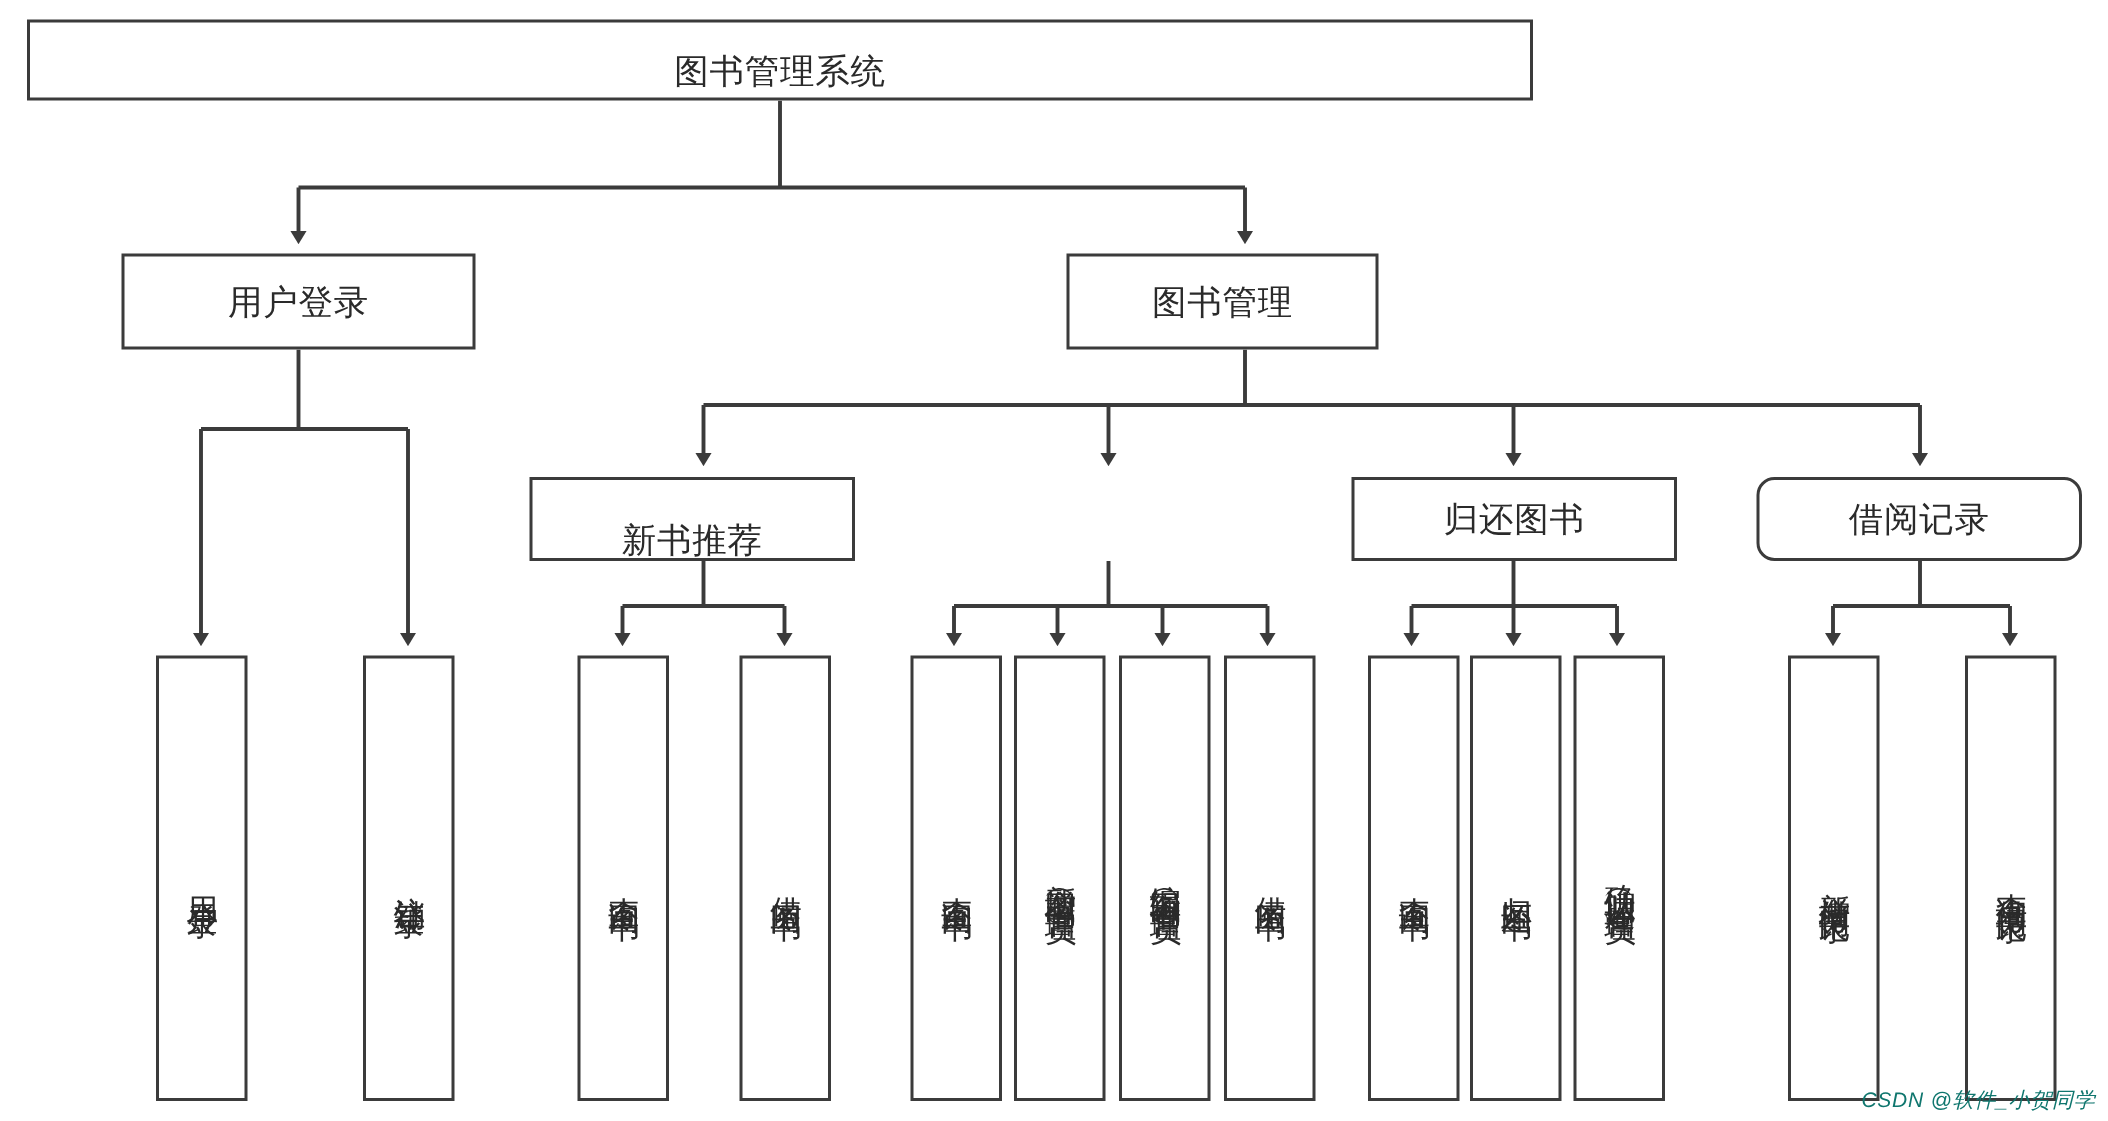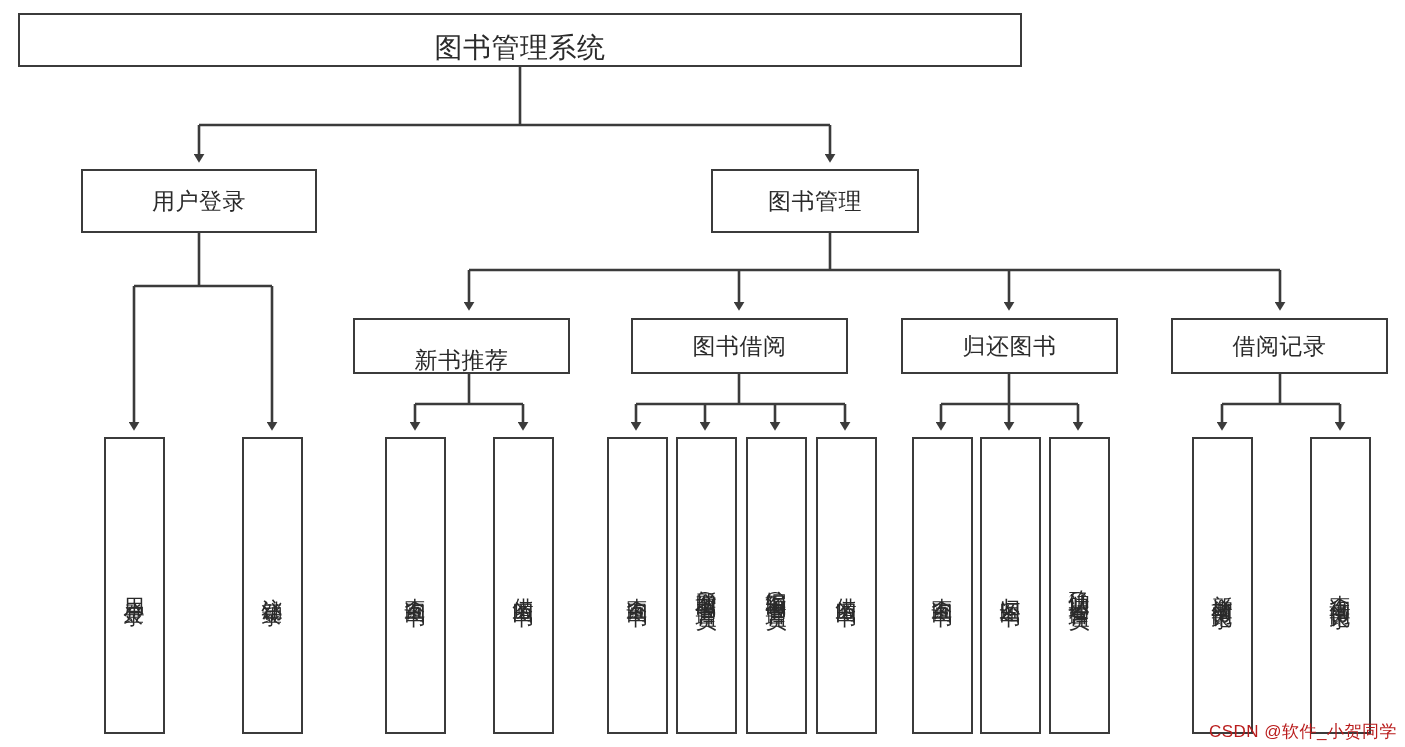--- a/index.html
+++ b/index.html
@@ -42,21 +42,21 @@
     text-align: center;
     line-height: 1.06;
     letter-spacing: 0.5px;
     white-space: nowrap;
   }
   
   .node.horiz .label {
     font-size: 23px;
   }
   .node.root .label {
-    font-size: 28px;
+    font-size: 23px;
     margin-top: 15px;
   }
   
   .node.vert {
     align-items: center;
     justify-content: center;
     padding-top: 2px;
   }
   .node.vert .label {
     writing-mode: vertical-rl;
@@ -64,25 +64,26 @@
     font-size: 21px;
     line-height: 1.0;
     letter-spacing: 3px;
     white-space: nowrap;
     max-height: 272px;
   }
   .watermark {
     position: absolute;
     right: 8px;
     bottom: 4px;
-    font-size: 17px;
-    color: #b91c1c;
+    font-size: 14px;
+    color: #0f766e;
     z-index: 5;
     white-space: nowrap;
     letter-spacing: 0.5px;
+    font-style: italic;
   }
 </style>
 </head>
 <body>
 
 <div id="diagram">
 
   <svg class="connectors" viewBox="0 0 1405 747" xmlns="http://www.w3.org/2000/svg">
     <defs>
       <marker id="arrow" markerWidth="9" markerHeight="11" refX="1.2" refY="5.5" orient="auto" markerUnits="userSpaceOnUse">
@@ -141,27 +142,24 @@
   <div class="node horiz" style="left:81px; top:169px; width:236px; height:64px;">
     <span class="label">用户登录</span>
   </div>
   <div class="node horiz" style="left:711px; top:169px; width:208px; height:64px;">
     <span class="label">图书管理</span>
   </div>
 
   <div class="node horiz" style="left:353px; top:318px; width:217px; height:56px;align-items:flex-end;">
     <span class="label">新书推荐</span>
   </div>
-  <div class="node horiz" style="left:631px; top:318px; width:217px; height:56px;">
-    <span class="label">图书借阅</span>
-  </div>
   <div class="node horiz" style="left:901px; top:318px; width:217px; height:56px;">
     <span class="label">归还图书</span>
   </div>
-  <div class="node horiz" style="left:1171px; top:318px; width:217px; height:56px;">
+  <div class="node horiz" style="left:1171px; top:318px; width:217px; height:56px;border-radius:12px;">
     <span class="label">借阅记录</span>
   </div>
 
   <div class="node vert" style="left:104px; top:437px; width:61px; height:297px;">
     <span class="label">用户登录</span>
   </div>
   <div class="node vert" style="left:242px; top:437px; width:61px; height:297px;">
     <span class="label">注销登录</span>
   </div>
 

